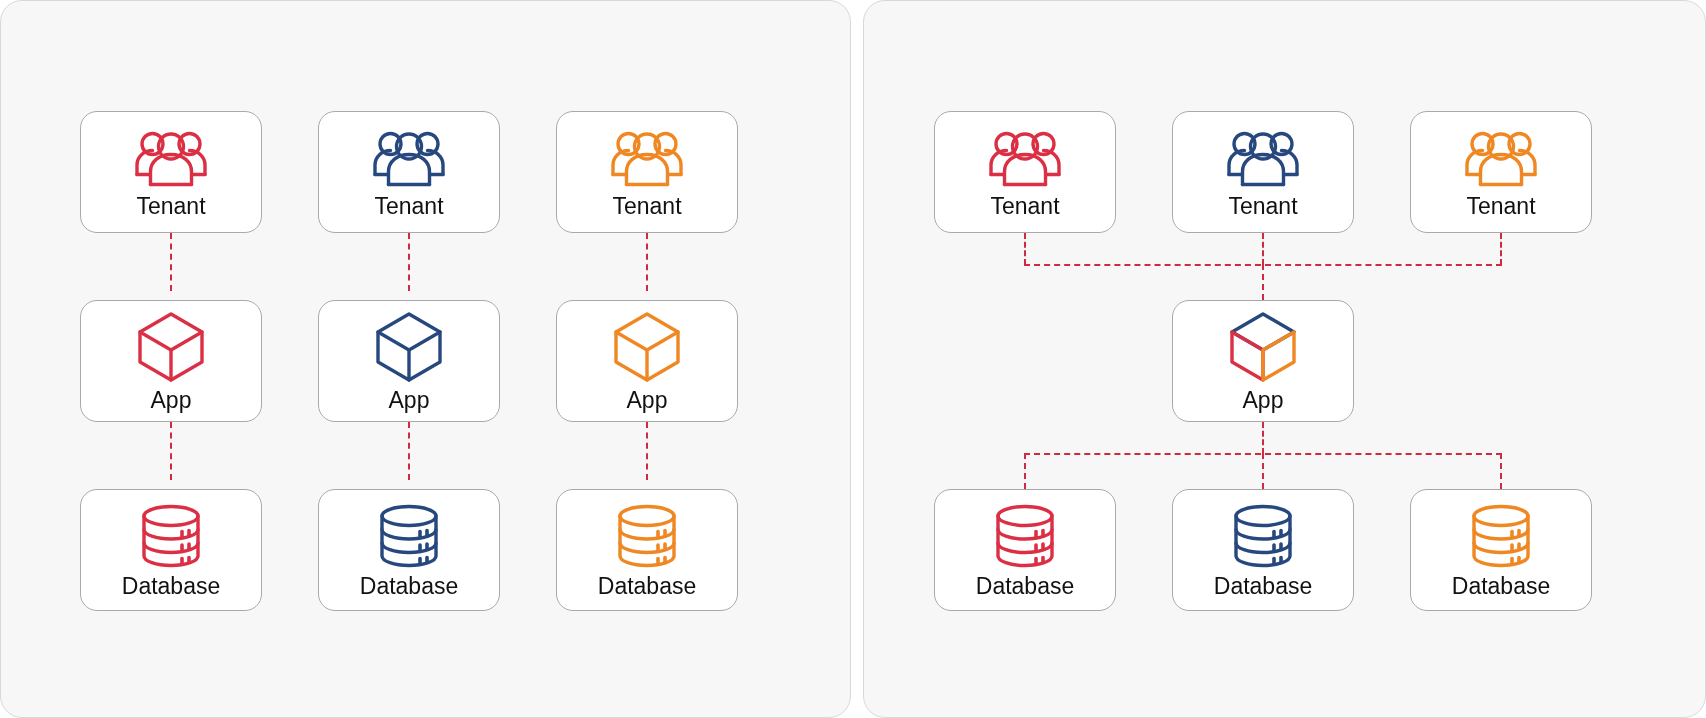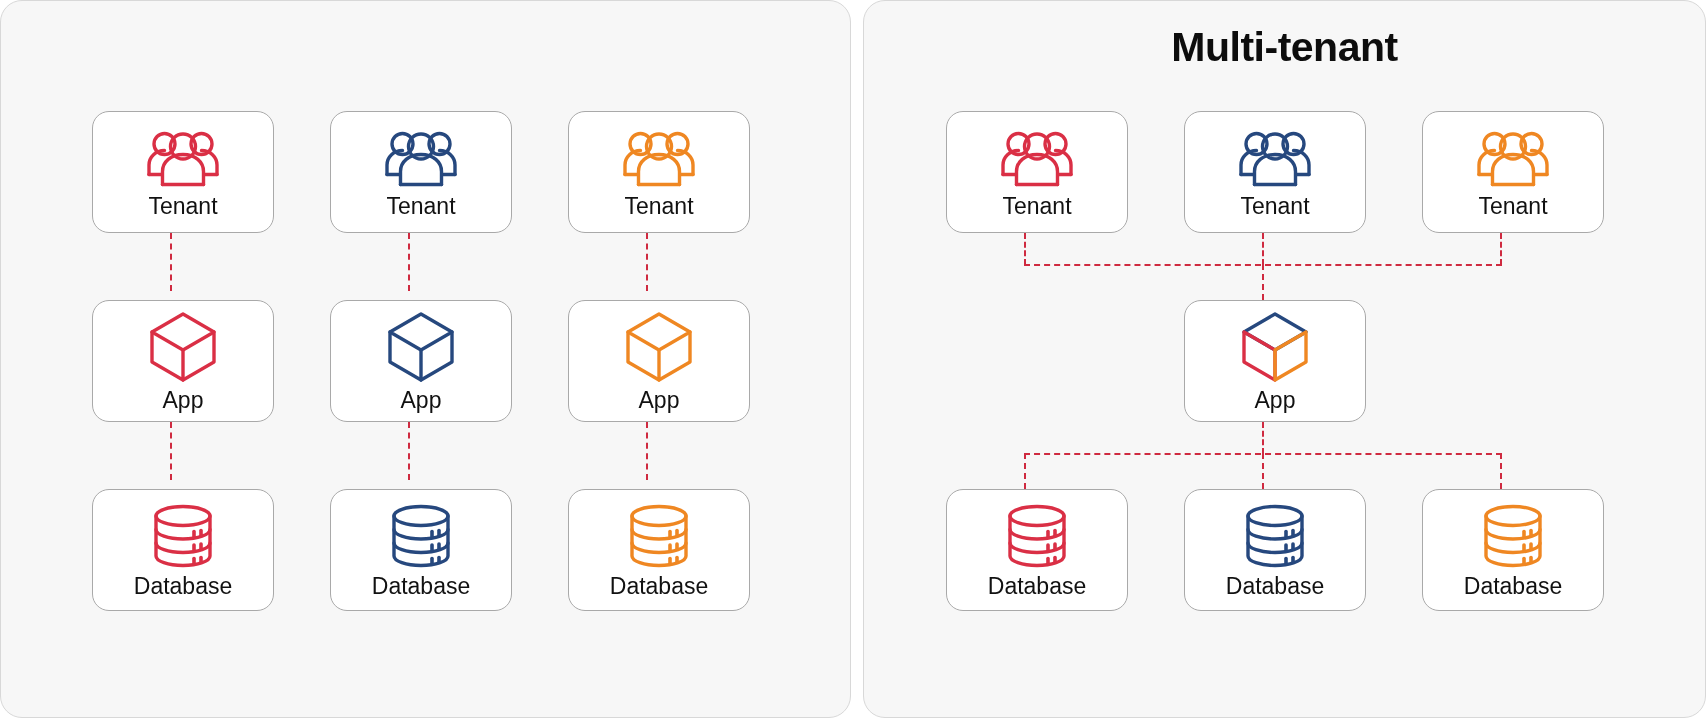--- a/index.html
+++ b/index.html
@@ -55,21 +55,20 @@
     position: absolute;
     background: #ffffff;
     border: 1.6px solid #a9a9a9;
     border-radius: 17px;
     box-sizing: border-box;
     display: flex;
     flex-direction: column;
     align-items: center;
     justify-content: center;
     z-index: 3;
-    margin-left: 12px;
   }
   .node-label {
     font-size: 23px;
     color: #111111;
     margin-top: 6px;
     line-height: 1;
     white-space: nowrap;
   }
   .node-icon {
     display: block;
@@ -258,21 +257,20 @@
             </g>
           </svg>
         </span>
         <span class="node-label">Database</span>
       </div>
 
     </div>
   </section>
 
   <section class="panel panel-multi">
-    <div class="panel-title">Multi-tenant</div>
 
     <div class="stage">
 
       <div class="conn vline" style="left:160px; top:232px; height:32px;"></div>
       <div class="conn vline" style="left:398px; top:232px; height:32px;"></div>
       <div class="conn vline" style="left:636px; top:232px; height:32px;"></div>
       <div class="conn hline" style="left:160px; top:263px; width:478px;"></div>
       <div class="conn vline" style="left:398px; top:263px; height:36px;"></div>
 
       <div class="conn vline" style="left:398px; top:421px; height:32px;"></div>

